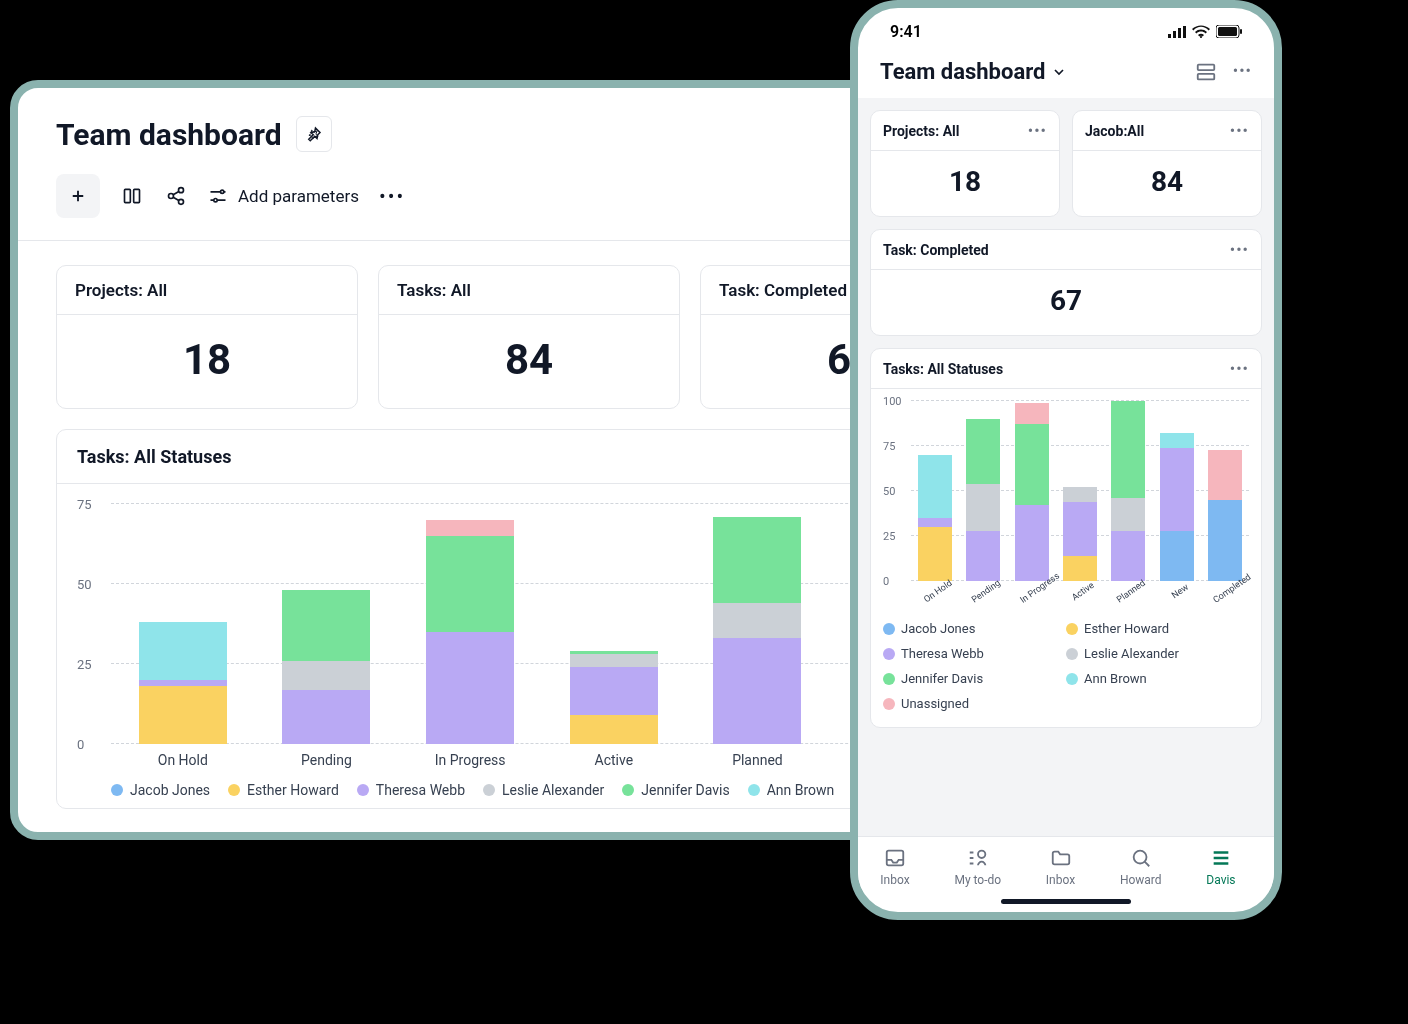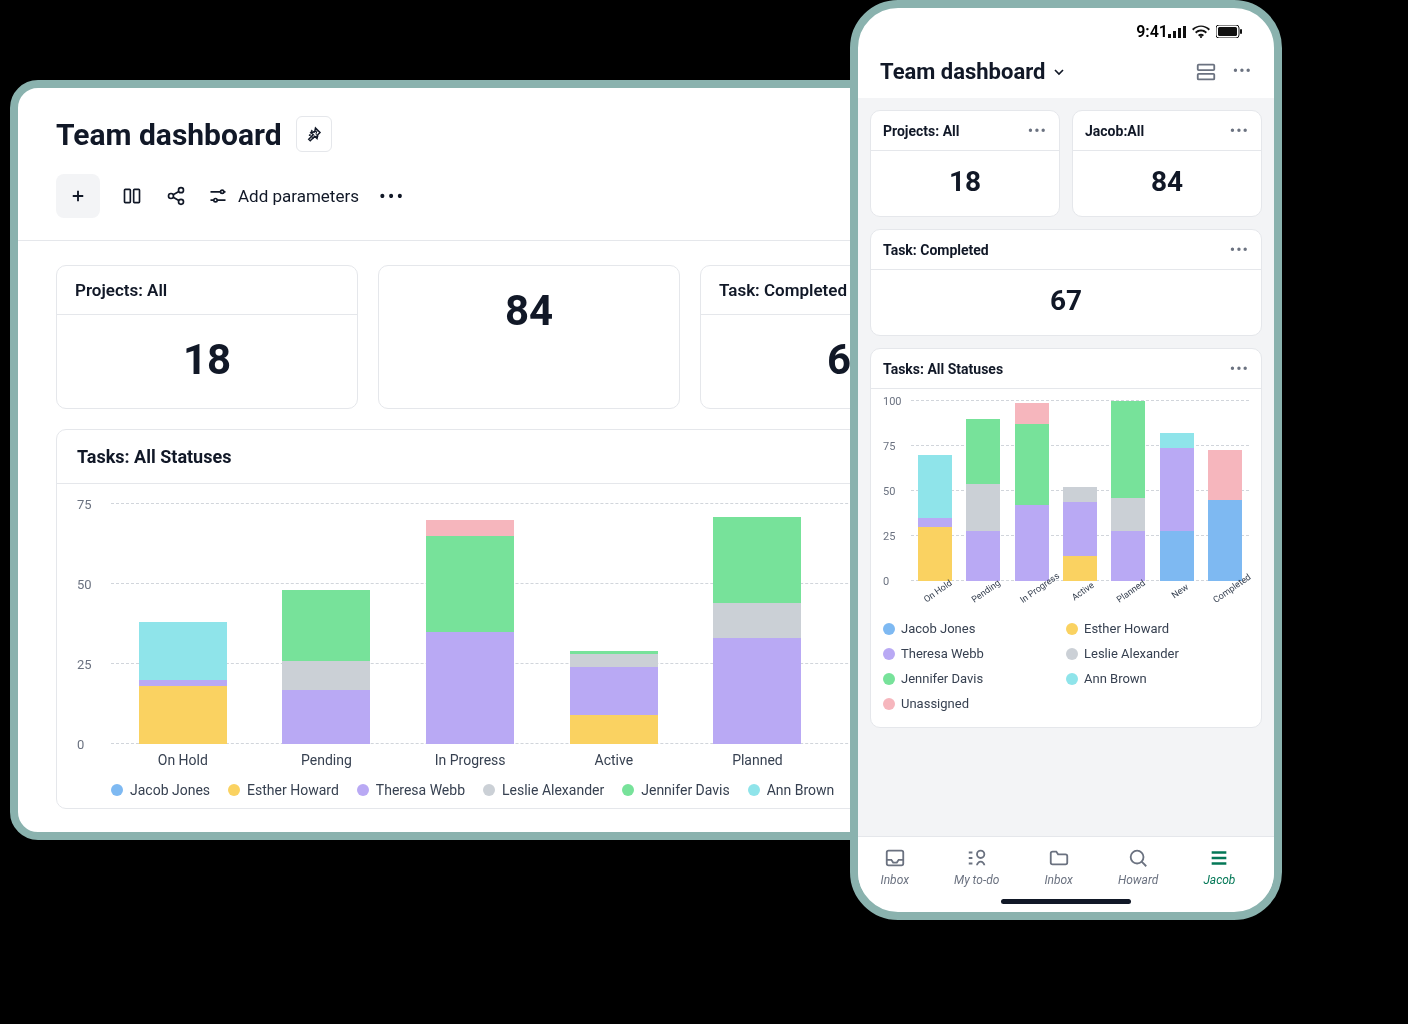--- a/index.html
+++ b/index.html
@@ -242,21 +242,21 @@
   height: 920px;
   background: #fff;
   border-radius: 48px;
   border: 8px solid #8AB2AE;
   overflow: hidden;
   display: flex;
   flex-direction: column;
 }
 .status-bar {
   display: flex;
-  justify-content: flex-end;
+  justify-content: space-between;
   align-items: center;
   padding: 14px 32px 8px 32px;
   font-size: 16px;
   font-weight: 600;
 }
 .status-icons { display: flex; gap: 6px; align-items: center; }
 .mobile-header {
   display: flex;
   align-items: center;
   justify-content: space-between;
@@ -370,21 +370,20 @@
   font-size: 13px;
   color: #374151;
   width: 50%;
 }
 .bottom-nav {
   display: flex;
   justify-content: space-around;
   padding: 10px 16px 6px 0;
   background: #fff;
   border-top: 1px solid #E5E7EB;
-  font-style: italic;
 }
 .nav-item {
   display: flex;
   flex-direction: column;
   align-items: center;
   gap: 4px;
   font-size: 12px;
   color: #6B7280;
   cursor: pointer;
 }
@@ -449,20 +448,21 @@
     </div>
   </div>
   <div class="divider"></div>
 
   <div class="cards-row">
     <div class="stat-card">
       <div class="stat-card-header">Projects: All</div>
       <div class="stat-card-value">18</div>
     </div>
     <div class="stat-card">
+      <div class="stat-card-header">Tasks: All</div>
       <div class="stat-card-value">84</div>
     </div>
     <div class="stat-card">
       <div class="stat-card-header">Task: Completed</div>
       <div class="stat-card-value">67</div>
     </div>
   </div>
 
   <div class="chart-card">
     <div class="chart-header">Tasks: All Statuses</div>
@@ -741,17 +741,17 @@
       <svg width="22" height="22" viewBox="0 0 24 24" fill="none" stroke="#6B7280" stroke-width="2">
           <circle cx="11" cy="11" r="7"></circle>
           <path d="M21 21l-5-5"></path>
         </svg>
       <span>Howard</span>
     </div>
     <div class="nav-item active">
       <svg width="22" height="22" viewBox="0 0 24 24" fill="none" stroke="#047857" stroke-width="2.5">
           <path d="M4 6h16M4 12h16M4 18h16"></path>
         </svg>
-      <span>Jacob</span>
+      <span>Davis</span>
     </div>
   </div>
   <div class="home-indicator"></div>
 </div>
 
 </body></html>

